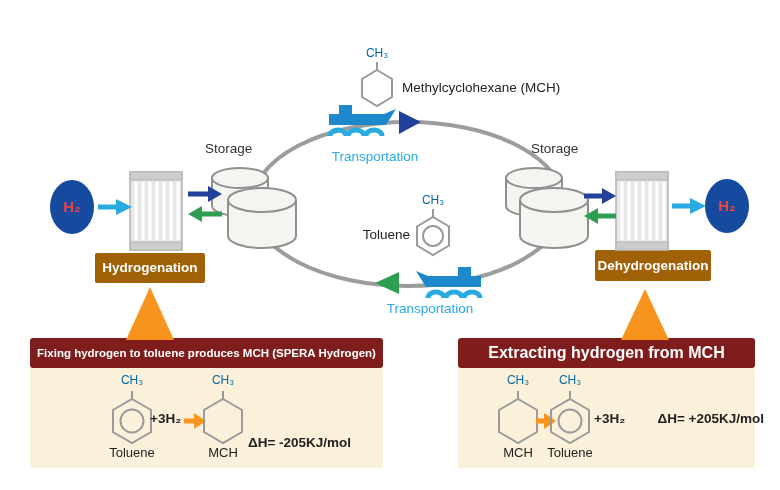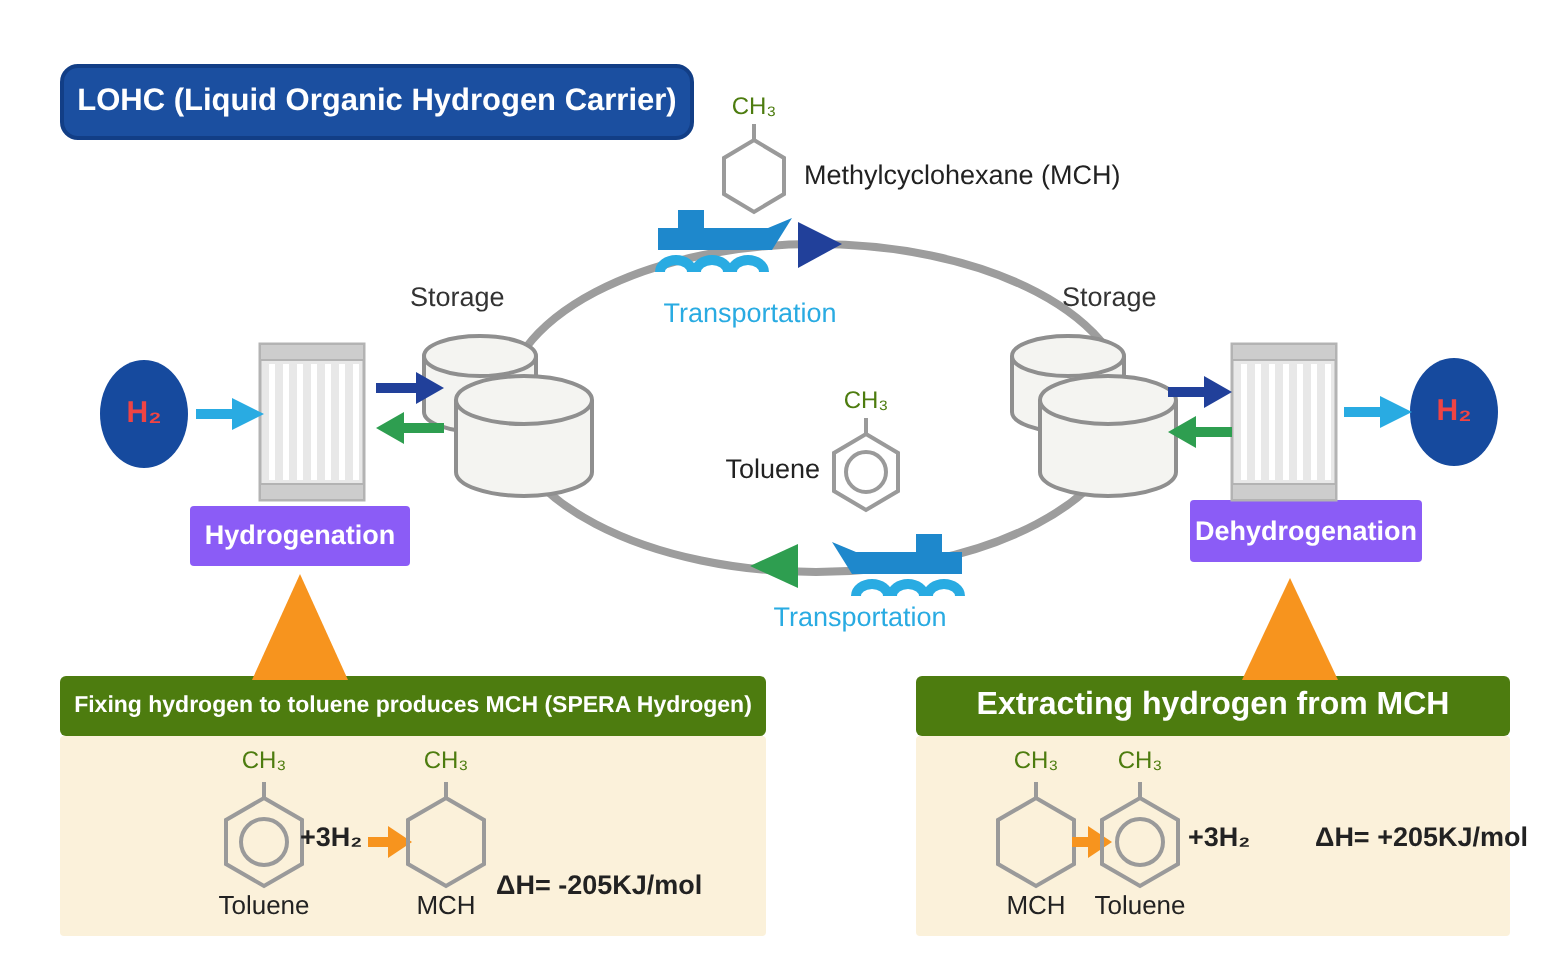--- a/index.html
+++ b/index.html
@@ -11,39 +11,38 @@
   .title-box{
     left:30px;top:32px;width:313px;height:34px;line-height:34px;
     background:#1b4fa0;border:2px solid #123e86;border-radius:9px;
     color:#fff;font-weight:bold;font-size:15.5px;text-align:center;
   }
   .lbl{color:#222;font-size:13.5px;}
   .storage{color:#333;font-size:13.5px;text-align:left;}
   .transport{color:#29abe2;font-weight:normal;font-size:13.5px;text-align:center;}
   .h2-lbl{color:#ef4444;font-weight:bold;font-size:15px;text-align:center;}
   .proc{
-    background:#8b5cf6;color:#fff;font-weight:bold;font-size:13.5px;
+    background:#a16207;color:#fff;font-weight:bold;font-size:13.5px;
     text-align:center;border-radius:2px;
   }
   .banner{
-    background:#4d7c0f;color:#fff;font-weight:bold;text-align:center;
+    background:#7f1d1d;color:#fff;font-weight:bold;text-align:center;
     border-radius:3px;
   }
   .panel{background:#fbf1da;border-radius:2px;}
-  .ch3{font-size:12px;color:#4d7c0f;text-align:center;}
+  .ch3{font-size:12px;color:#0369a1;text-align:center;}
   .mol-lbl{font-size:13px;color:#222;text-align:center;}
   .rx-txt{font-size:13.5px;font-weight:bold;color:#222;}
   svg{position:absolute;left:0;top:0;}
 </style>
 </head>
 <body>
 
 <div class="stage">
 
-  <div class="abs title-box">LOHC (Liquid Organic Hydrogen Carrier)</div>
 
   <div class="abs proc" style="left:95px;top:253px;width:110px;height:30px;line-height:30px;">Hydrogenation</div>
   <div class="abs proc" style="left:583px;top:250px;width:116px;height:31px;line-height:31px;margin-left:12px;">Dehydrogenation</div>
 
   <div class="abs banner" style="left:30px;top:338px;width:353px;height:30px;line-height:30px;font-size:11.5px;">Fixing hydrogen to toluene produces MCH (SPERA Hydrogen)</div>
   <div class="abs banner" style="left:458px;top:338px;width:297px;height:30px;line-height:30px;font-size:16px;">Extracting hydrogen from MCH (SPERA Hydrogen)</div>
 
   <div class="abs panel" style="left:30px;top:368px;width:353px;height:100px;"></div>
   <div class="abs panel" style="left:458px;top:368px;width:297px;height:100px;"></div>
 

